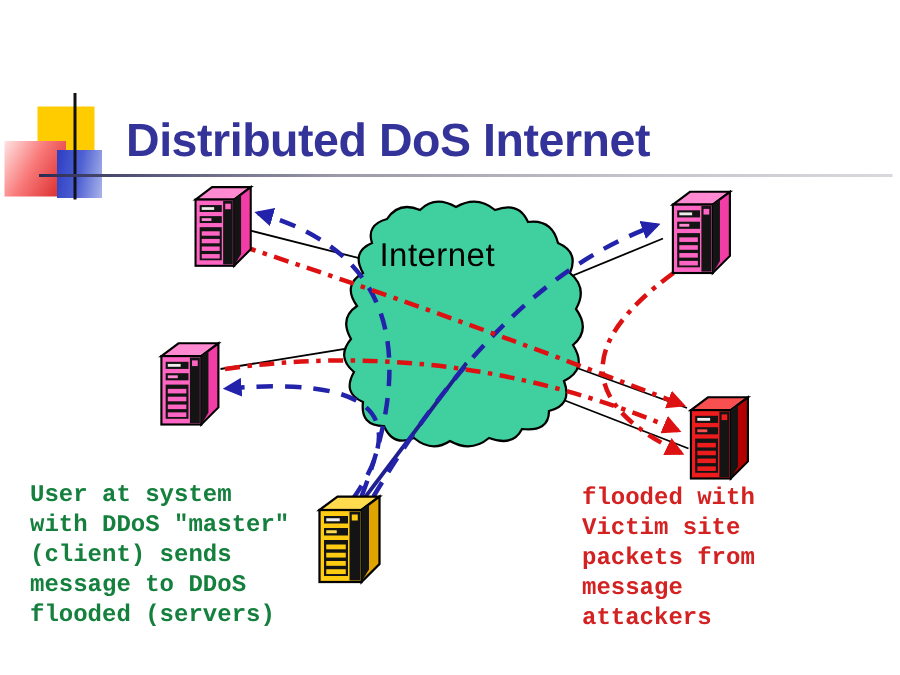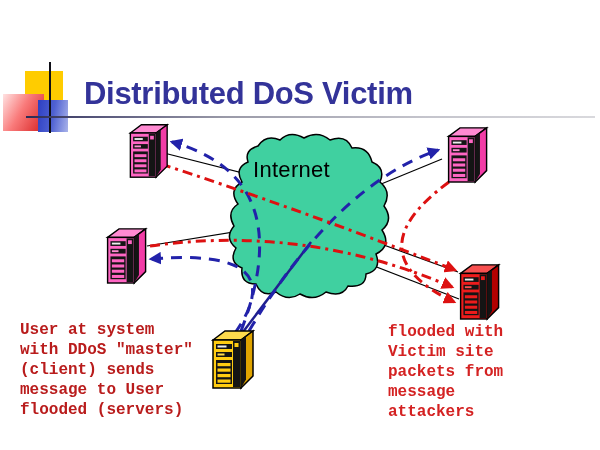--- a/index.html
+++ b/index.html
@@ -20,40 +20,40 @@
   .title{position:absolute;left:84px;top:76px;font-size:31px;font-weight:600;
          color:#333399;letter-spacing:-0.3px;white-space:nowrap;}
 
   .diagram{position:absolute;left:0;top:0;width:600px;height:450px;}
 
   .cloud-label{position:absolute;left:253px;top:157px;font-size:22px;color:#000;
                letter-spacing:0.3px;z-index:5;}
 
   .note{position:absolute;font-family:"Liberation Mono",monospace;font-weight:700;
         font-size:16px;line-height:20px;letter-spacing:0px;white-space:nowrap;}
-  .note-master{left:20px;top:320px;color:#b91c1c;}
+  .note-master{left:20px;top:320px;color:#15803d;}
   .note-victim{left:388px;top:322px;color:#d42222;}
 
   
   .tw-pink  {--f:#ff66c4;--s:#f23ca6;--t:#ff8ad2;}
   .tw-yellow{--f:#ffcc11;--s:#e0a400;--t:#ffdb4d;}
   .tw-red   {--f:#ee1c1c;--s:#b30000;--t:#f85050;}
 </style>
 </head>
 <body>
 
 <div class="slide">
 
   <div class="sq sq-yellow"></div>
   <div class="sq sq-pink"></div>
   <div class="sq sq-blue"></div>
   <div class="v-line"></div>
   <div class="h-rule"></div>
 
-  <div class="title">Distributed DoS Victim</div>
+  <div class="title">Distributed DoS Internet</div>
 
   <svg class="diagram" viewBox="0 0 600 450">
     <defs>
       <marker id="arrow-blue" viewBox="0 0 10 10" refX="8" refY="5" markerWidth="4.2" markerHeight="4.2" orient="auto-start-reverse">
         <path d="M0,0 L10,5 L0,10 z" fill="#2222aa"></path>
       </marker>
       <marker id="arrow-red" viewBox="0 0 10 10" refX="8" refY="5" markerWidth="4.2" markerHeight="4.2" orient="auto-start-reverse">
         <path d="M0,0 L10,5 L0,10 z" fill="#dd1111"></path>
       </marker>
       <g id="tower">
@@ -110,21 +110,21 @@
     <use href="#tower" class="tw-yellow" transform="translate(205,328) scale(1)"></use>
     <use href="#tower" class="tw-red" transform="translate(453,262) scale(0.95)"></use>
   </svg>
 
   <div class="cloud-label">Internet</div>
 
   <div class="note note-master">
     <div>User at system</div>
     <div>with DDoS "master"</div>
     <div>(client) sends</div>
-    <div>message to User</div>
+    <div>message to DDoS</div>
     <div>flooded (servers)</div>
   </div>
 
   <div class="note note-victim">
     <div>flooded with</div>
     <div>Victim site</div>
     <div>packets from</div>
     <div>message</div>
     <div>attackers</div>
   </div>

